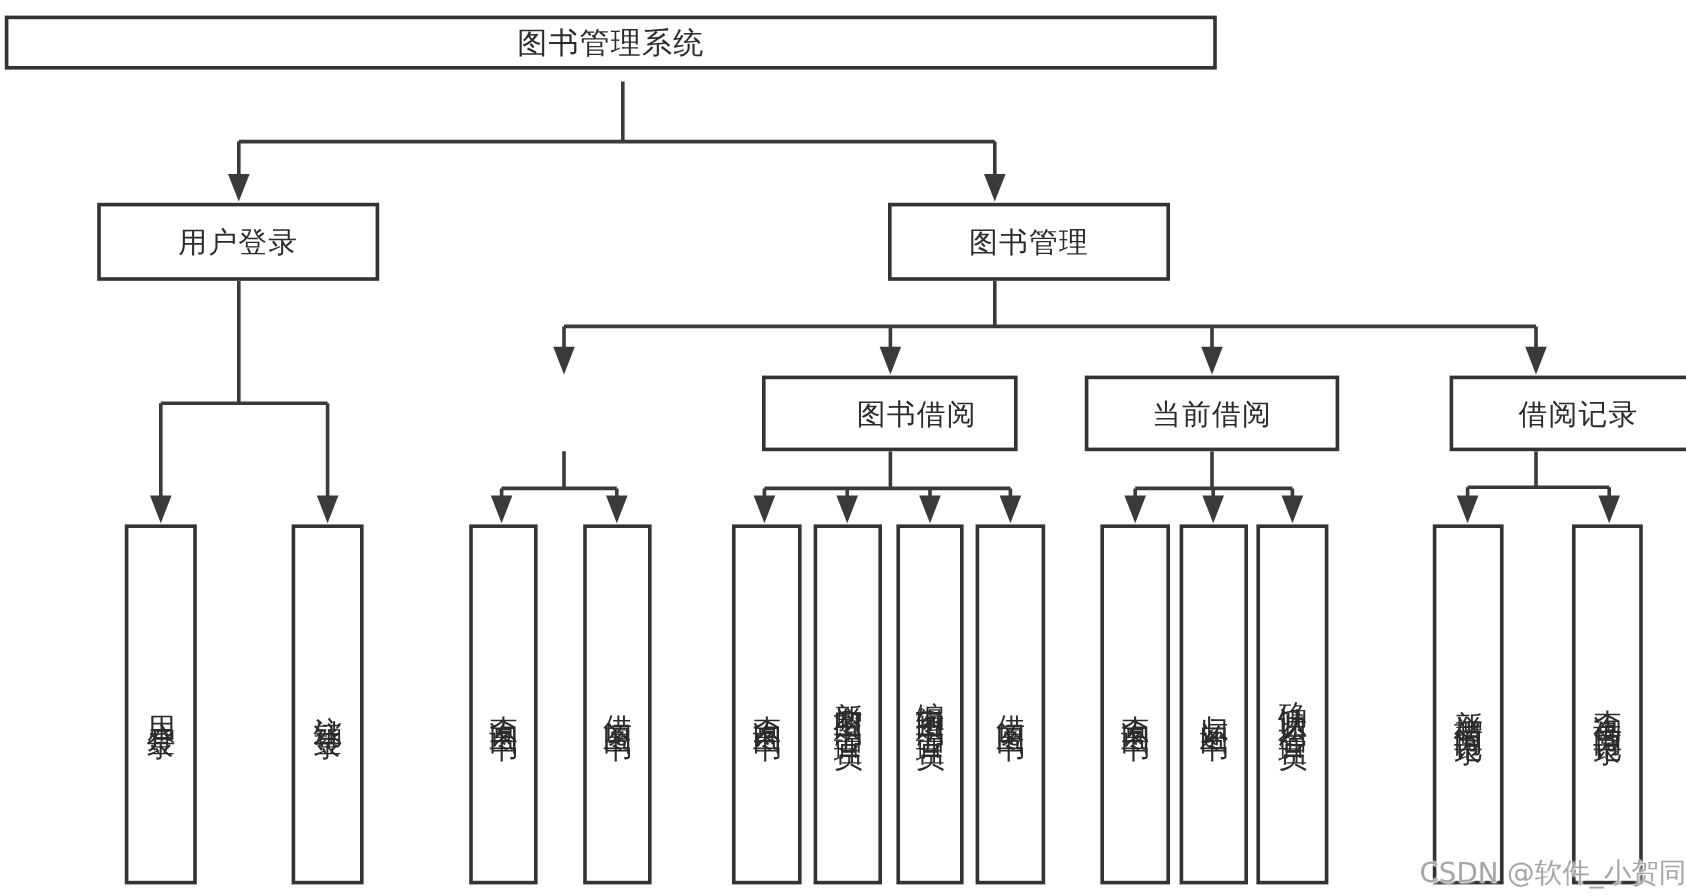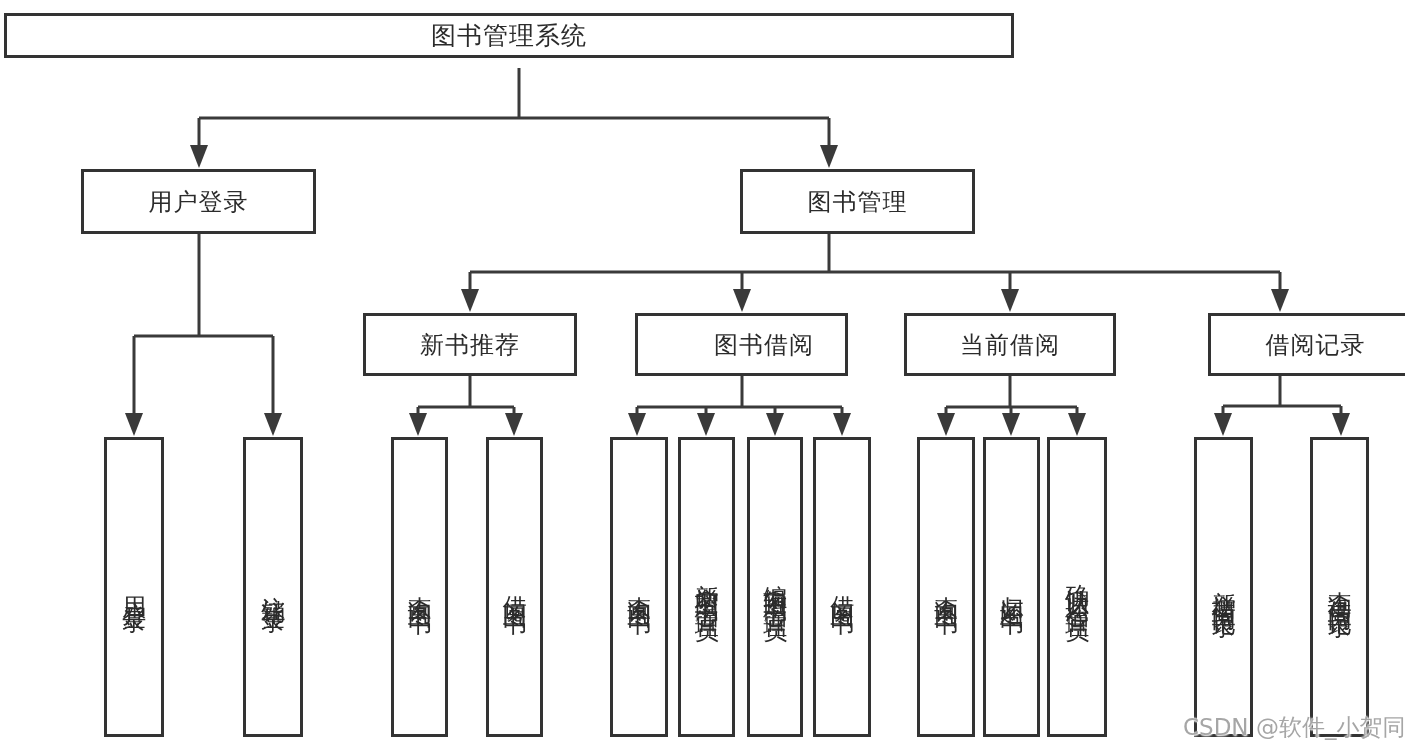--- a/index.html
+++ b/index.html
@@ -95,23 +95,20 @@
     <span>图书管理系统</span>
   </div>
 
   <div class="box h-box" style="left:81px; top:169px; width:235px; height:65px;">
     <span>用户登录</span>
   </div>
   <div class="box h-box" style="left:712px; top:169px; width:235px; height:65px;margin-left:28px;">
     <span>图书管理</span>
   </div>
 
-  <div class="box h-box" style="left:363px; top:313px; width:214px; height:63px;">
-    <span>新书推荐</span>
-  </div>
   <div class="box h-box" style="left:635px; top:313px; width:213px; height:63px;padding-left:45px;">
     <span>图书借阅</span>
   </div>
   <div class="box h-box" style="left:904px; top:313px; width:212px; height:63px;">
     <span>当前借阅</span>
   </div>
   <div class="box h-box" style="left:1172px; top:313px; width:215px; height:63px;margin-left:36px;">
     <span>借阅记录</span>
   </div>
 

